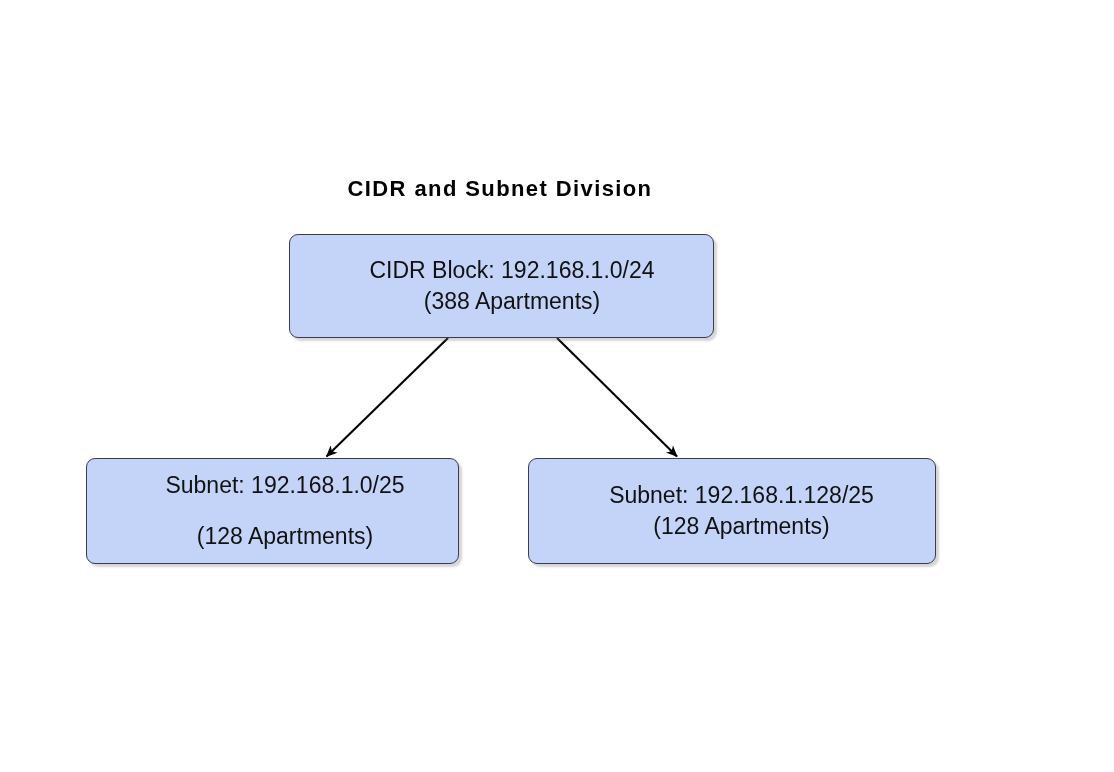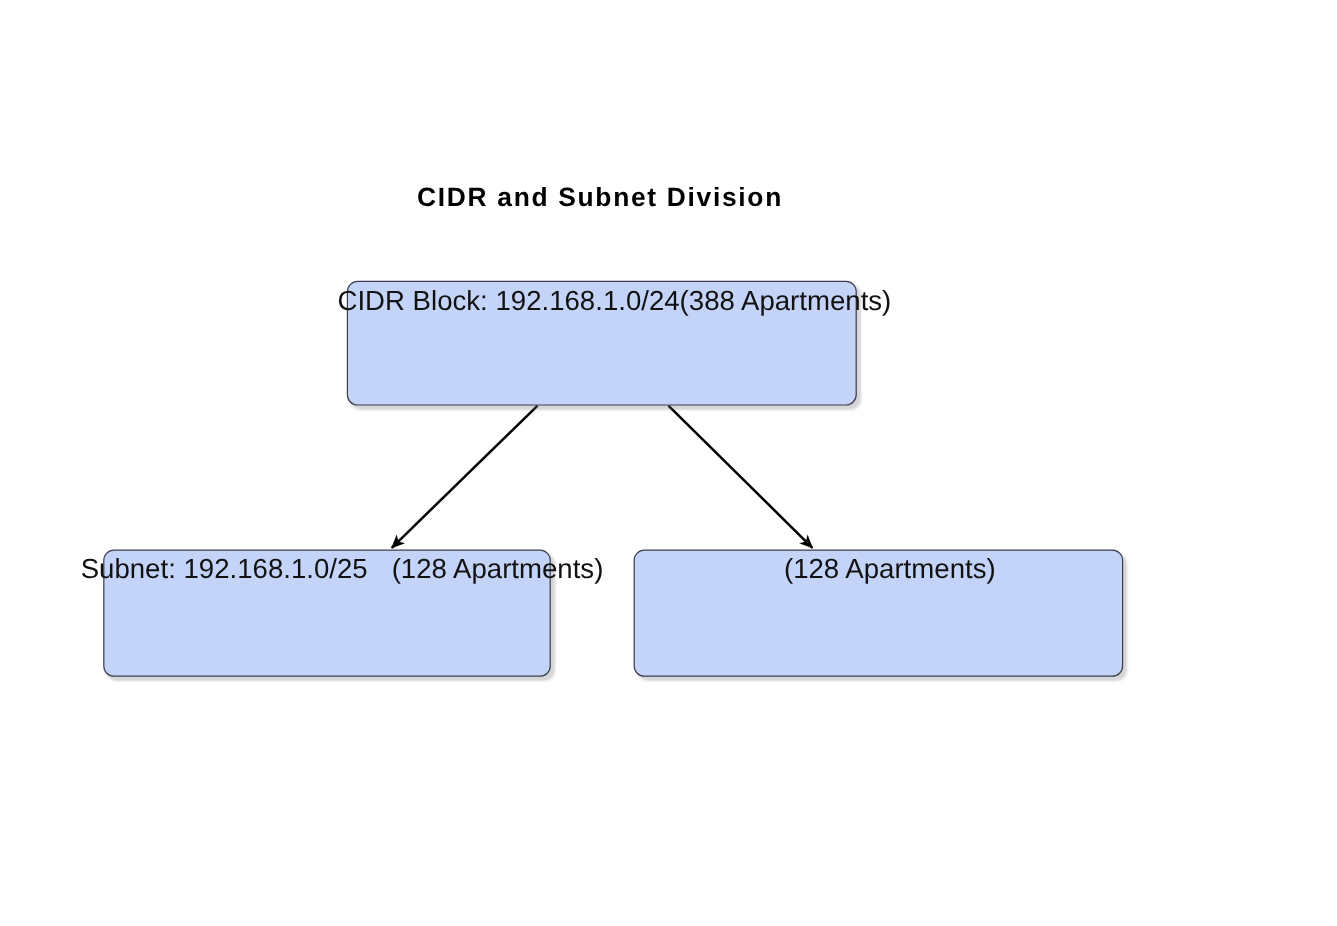--- a/index.html
+++ b/index.html
@@ -22,21 +22,21 @@
     top: 0;
     width: 1114px;
     height: 772px;
     background: #ffffff;
   }
 
   
   .diagram-title {
     position: absolute;
     left: 0;
-    top: 152px;
+    top: 176px;
     width: 1000px;
     text-align: center;
     font-size: 22px;
     font-weight: bold;
     letter-spacing: 1.4px;
     color: #000000;
     white-space: nowrap;
   }
 
   
@@ -52,22 +52,23 @@
   
   .node-box {
     position: absolute;
     box-sizing: border-box;
     background: #c4d4f9;
     border: 1.6px solid #3c3c4c;
     border-radius: 9px;
     box-shadow: 3px 3px 2px rgba(120,120,130,0.30);
     color: #111111;
     display: flex;
-    flex-direction: row;
+    flex-direction: column;
     justify-content: center;
+    align-items: center;
   }
   .node-line {
     font-size: 23px;
     line-height: 31px;
     white-space: nowrap;
     color: #111111;
   }
 
   #node-cidr {
     left: 289px;
@@ -113,16 +114,17 @@
     <div class="node-line">CIDR Block: 192.168.1.0/24</div>
     <div class="node-line">(388 Apartments)</div>
   </div>
 
   <div class="node-box" id="node-subnet-left">
     <div class="node-line">Subnet: 192.168.1.0/25</div>
     <div class="node-line">(128 Apartments)</div>
   </div>
 
   <div class="node-box" id="node-subnet-right">
+    <div class="node-line">Subnet: 192.168.1.128/25</div>
     <div class="node-line">(128 Apartments)</div>
   </div>
 
 </div>
 
 </body></html>

